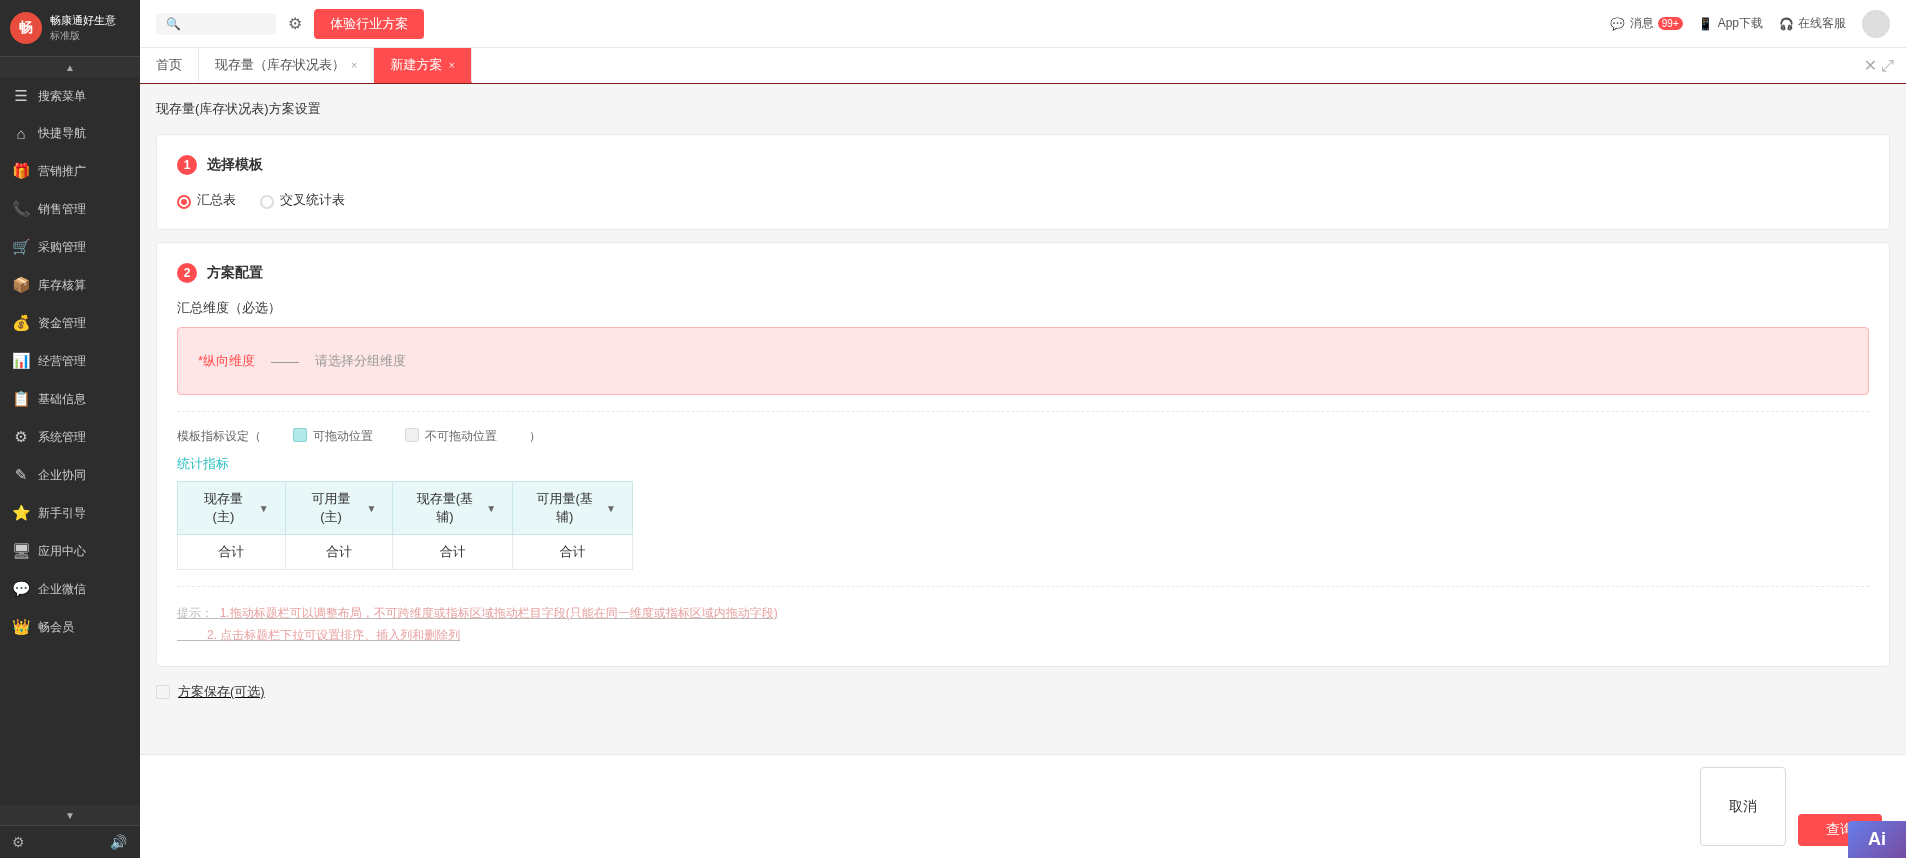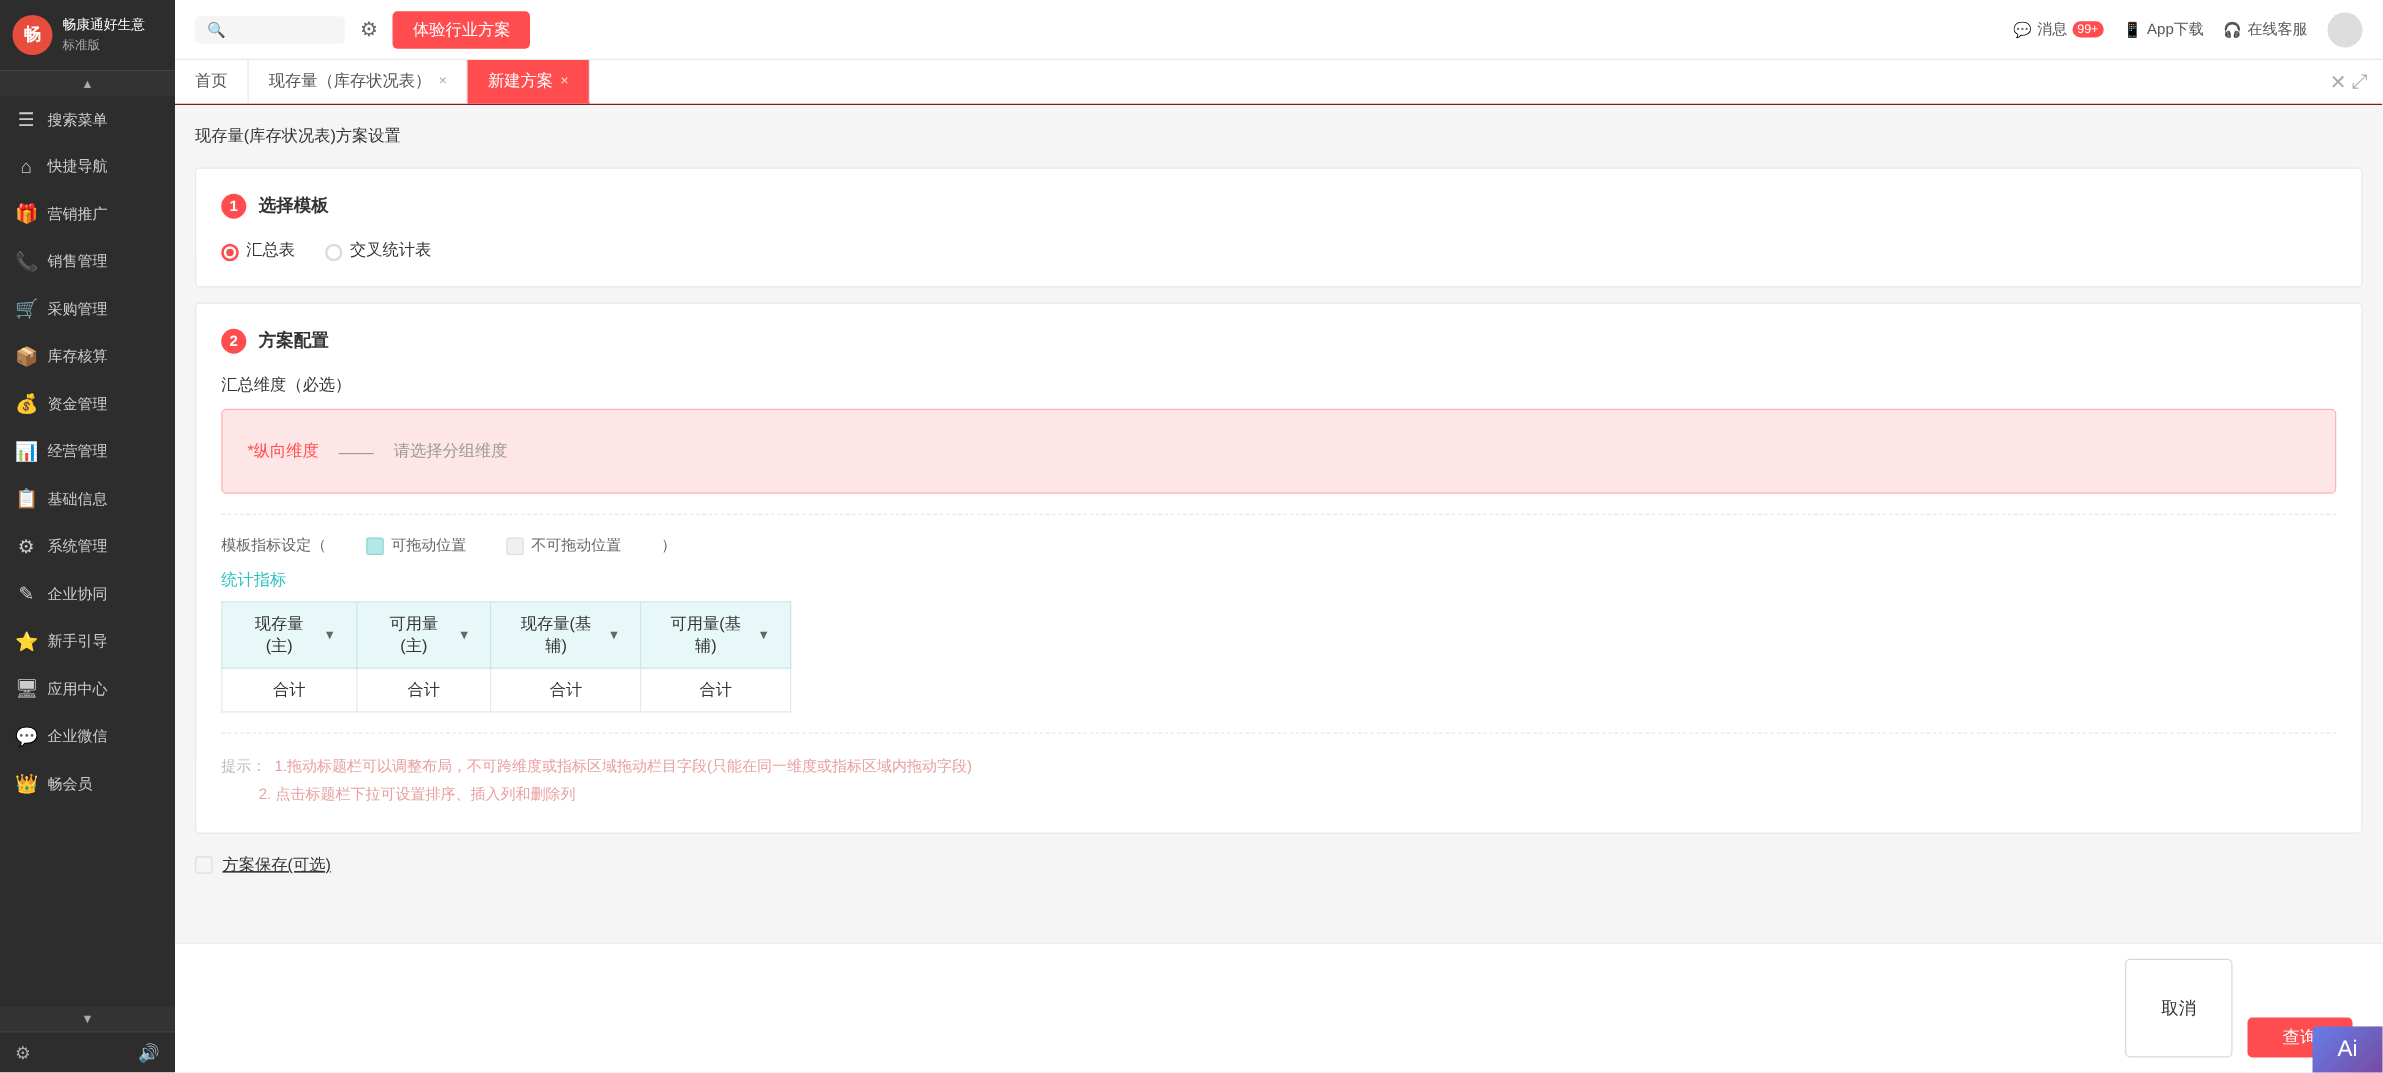--- a/index.html
+++ b/index.html
@@ -148,21 +148,21 @@
       border-radius: 4px; padding: 24px 20px;
       display: flex; align-items: center; gap: 16px;
     }
     .dim-field-label { color: #ff4d4f; font-size: 13px; }
     .dim-arrow { color: #999; font-size: 14px; }
     .dim-placeholder { color: #999; font-size: 13px; }
 
     
     .indicator-settings { margin-top: 16px; }
     .indicator-legend { display: flex; align-items: center; gap: 32px; font-size: 12px; color: #666; margin-bottom: 10px; }
-    .legend-item { display: flex; align-items: center; gap: 6px; }
+    .legend-item { display: flex; gap: 6px; }
     .legend-box { width: 14px; height: 14px; border-radius: 2px; }
     .legend-box.draggable { background: #b2e8e8; border: 1px solid #8ad4d4; }
     .legend-box.fixed { background: #f0f0f0; border: 1px solid #ddd; }
 
     
     .stats-table-section { margin-top: 8px; }
     .stats-title { color: #2cc1c1; font-size: 13px; margin-bottom: 8px; }
     .stats-table { border-collapse: collapse; width: 456px; }
     .stats-table th {
       background: #e8f7f7; border: 1px solid #c8e8e8;
@@ -172,21 +172,21 @@
     .stats-table td {
       background: #fff; border: 1px solid #e8e8e8;
       padding: 8px 16px; font-size: 13px;
       text-align: center; color: #333;
     }
     .col-header { display: flex; align-items: center; justify-content: center; gap: 6px; }
     .col-chevron { color: #666; font-size: 10px; }
 
     
     .tips-section { margin-top: 16px; }
-    .tips-text { font-size: 12px; color: #bbb; line-height: 1.8; }
+    .tips-text { font-size: 12px; color: #bbb; line-height: 1.8; text-decoration: underline; }
     .tips-text span { color: #e8a0a0; }
 
     
     .save-option { margin-top: 16px; display: flex; align-items: center; gap: 8px; text-decoration: underline; }
     .checkbox-box {
       width: 14px; height: 14px; border: 1px solid #ddd;
       border-radius: 2px; cursor: pointer;
     }
     .save-label { font-size: 13px; color: #333; }
 
@@ -204,21 +204,21 @@
     .btn-query {
       background: #ff4d4f; border: none;
       border-radius: 4px; padding: 7px 28px;
       font-size: 14px; color: white; cursor: pointer; margin-top: 47px;
     }
 
     
     .ai-badge {
       position: fixed; bottom: 0; right: 0;
       background: linear-gradient(135deg, #667eea, #764ba2);
-      color: white; font-size: 18px; font-weight: normal;
+      color: white; font-size: 18px; font-weight: bold;
       padding: 8px 20px; border-radius: 4px 0 0 0;
     }
 
     .divider { border: none; border-top: 1px dashed #e8e8e8; margin: 16px 0; }
   </style>
 </head>
 <body>
 
 <div class="sidebar">
   <div class="sidebar-logo">

